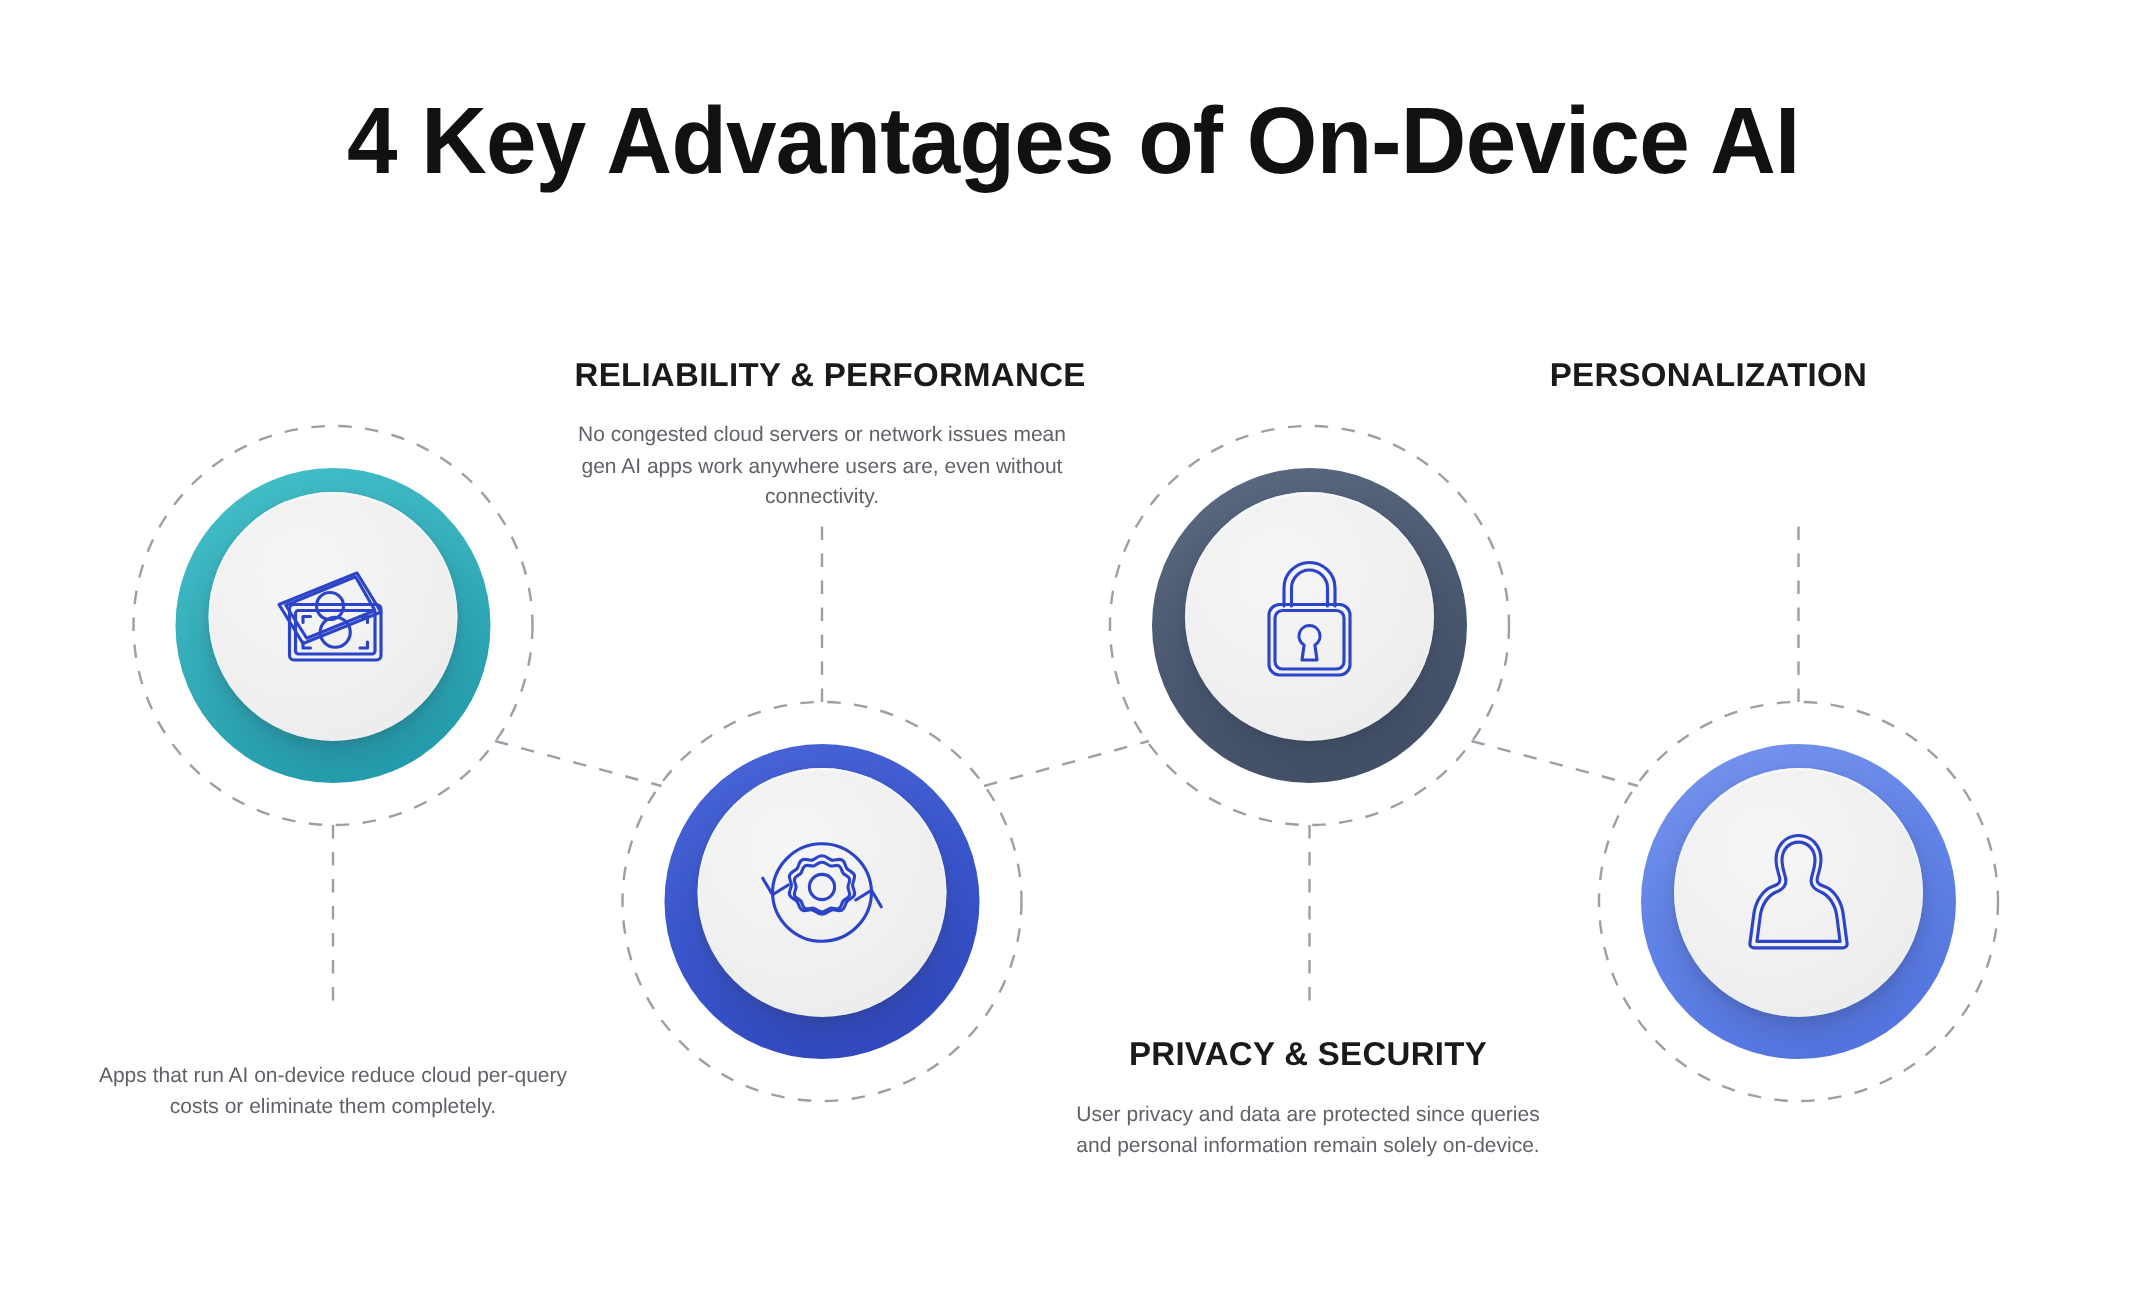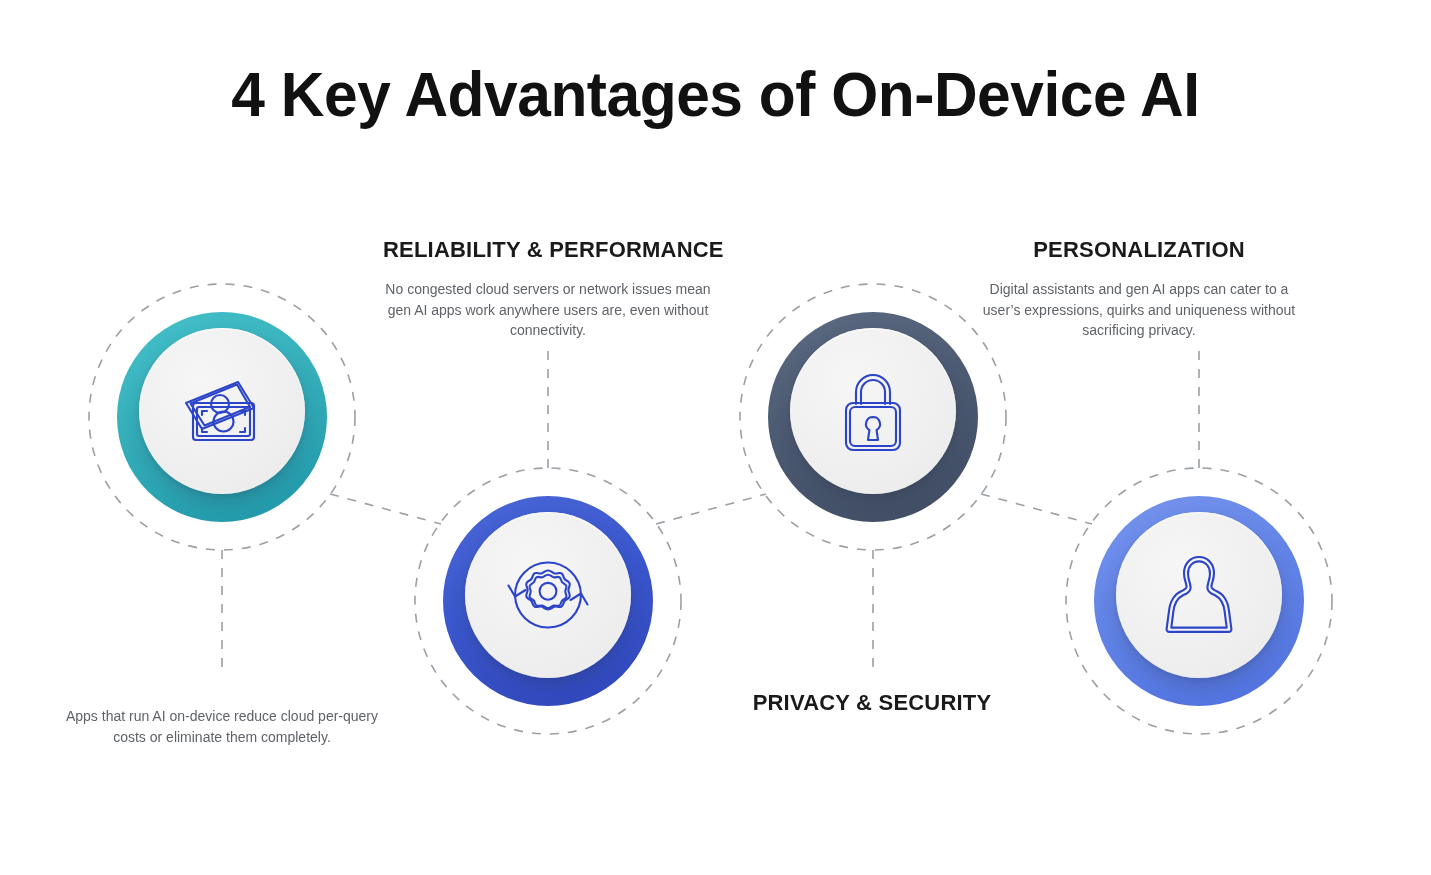--- a/index.html
+++ b/index.html
@@ -238,20 +238,20 @@
     <div class="body">Apps that run AI on-device reduce cloud per-query costs or eliminate them completely.</div>
   </div>
 
   <div class="block" style="left:383px; top:237px;">
     <div class="heading">RELIABILITY &amp; PERFORMANCE</div>
     <div class="body">No congested cloud servers or network issues mean gen AI apps work anywhere users are, even without connectivity.</div>
   </div>
 
   <div class="block" style="left:688px; top:690px;margin-left:19px;">
     <div class="heading">PRIVACY &amp; SECURITY</div>
+    <div class="body">User privacy and data are protected since queries and personal information remain solely on-device.</div>
   </div>
 
   <div class="block" style="left:974px; top:237px;">
     <div class="heading">PERSONALIZATION</div>
-    <div class="body">Digital assistants and gen AI apps can cater to a user’s expressions, quirks and uniqueness without sacrificing privacy.</div>
   </div>
 
 </div>
 
 </body></html>

